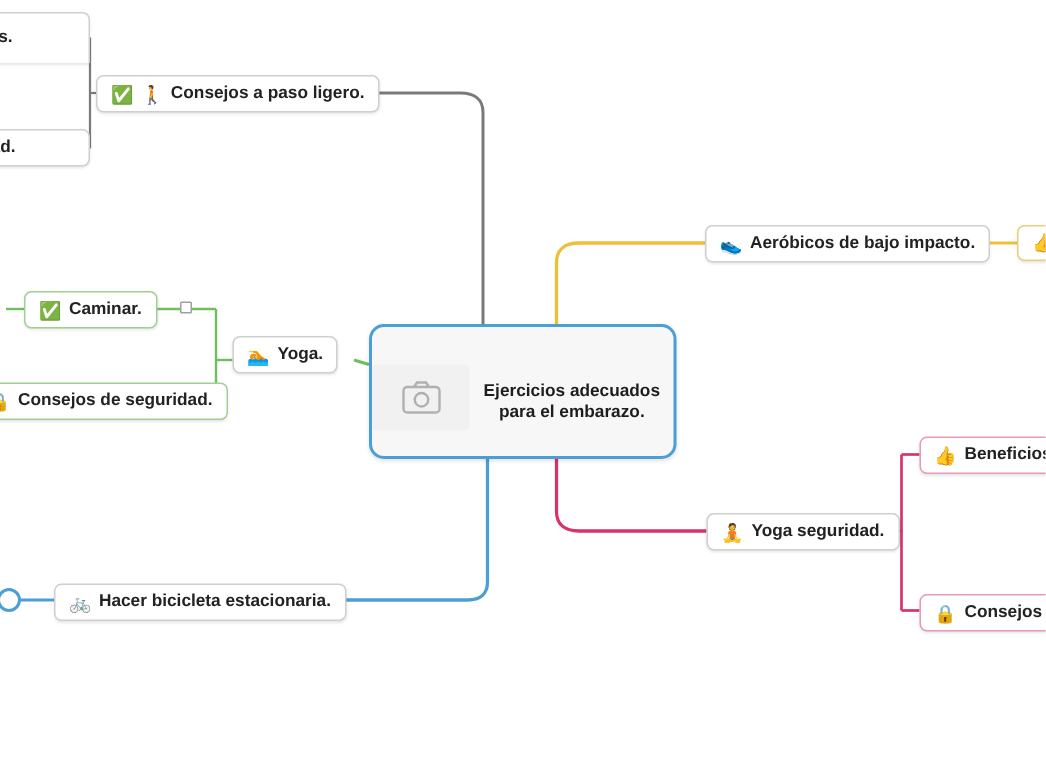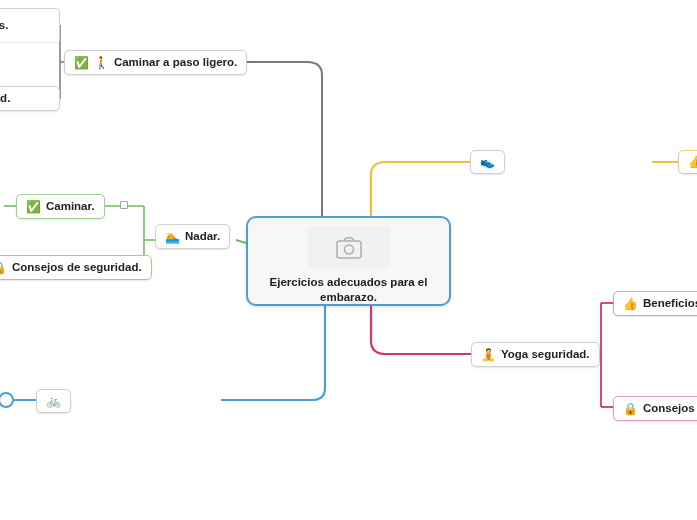--- a/index.html
+++ b/index.html
@@ -58,21 +58,20 @@
     left: 246px;
     top: 216px;
     width: 205px;
     height: 90px;
     box-sizing: border-box;
     background: #f7f7f7;
     border: 2px solid #4a9fd6;
     border-radius: 10px;
     box-shadow: 0 1px 3px rgba(0,0,0,0.12);
     display: flex;
-    flex-direction: column;
     align-items: center;
     justify-content: flex-start;
     padding-top: 8px;
   }
   #central .imgbox {
     width: 82px;
     height: 44px;
     background: #f1f1f1;
     border-radius: 3px;
     display: flex;
@@ -159,50 +158,52 @@
         <path d="M8 4 L10 1 L16 1 L18 4"></path>
         <circle cx="13" cy="12.5" r="4.5"></circle>
       </svg>
     </div>
     <div class="ctitle">Ejercicios adecuados para el embarazo.</div>
   </div>
 
   <div class="node" id="n-caminar">
     <span class="ico">✅</span>
     <span class="ico">🚶</span>
-    <span class="txt">Caminar a paso ligero.</span>
+    <span class="txt">Consejos a paso ligero.</span>
   </div>
 
   <div class="node" id="n-ventajas-top">
     <span class="txt">ntajas.</span>
   </div>
   <div class="node" id="n-seguridad-top">
     <span class="txt">uridad.</span>
   </div>
 
   <div class="node" id="n-nadar">
     <span class="ico">🏊</span>
-    <span class="txt">Nadar.</span>
+    <span class="txt">Yoga.</span>
   </div>
   <div class="node" id="n-ventajas" style="border-color:#9fd08f;">
     <span class="ico">✅</span>
     <span class="txt">Caminar.</span>
   </div>
   <div class="collapse-dot" id="dot-ventajas"></div>
   <div class="node" id="n-consejos-nadar" style="border-color:#9fd08f;">
     <span class="ico">🔒</span>
     <span class="txt">Consejos de seguridad.</span>
   </div>
 
   <div class="node" id="n-bici">
     <span class="ico">🚲</span>
+    <span class="txt">Hacer bicicleta estacionaria.</span>
   </div>
 
   <div class="node" id="n-aerobicos">
     <span class="ico">👟</span>
+    <span class="txt">Aeróbicos de bajo impacto.</span>
   </div>
   <div class="node" id="n-aerobicos-sub" style="border-color:#e8cf7a;">
     <span class="ico">👍</span>
     <span class="txt"></span>
   </div>
 
   <div class="node" id="n-yoga">
     <span class="ico">🧘</span>
     <span class="txt">Yoga seguridad.</span>
   </div>

